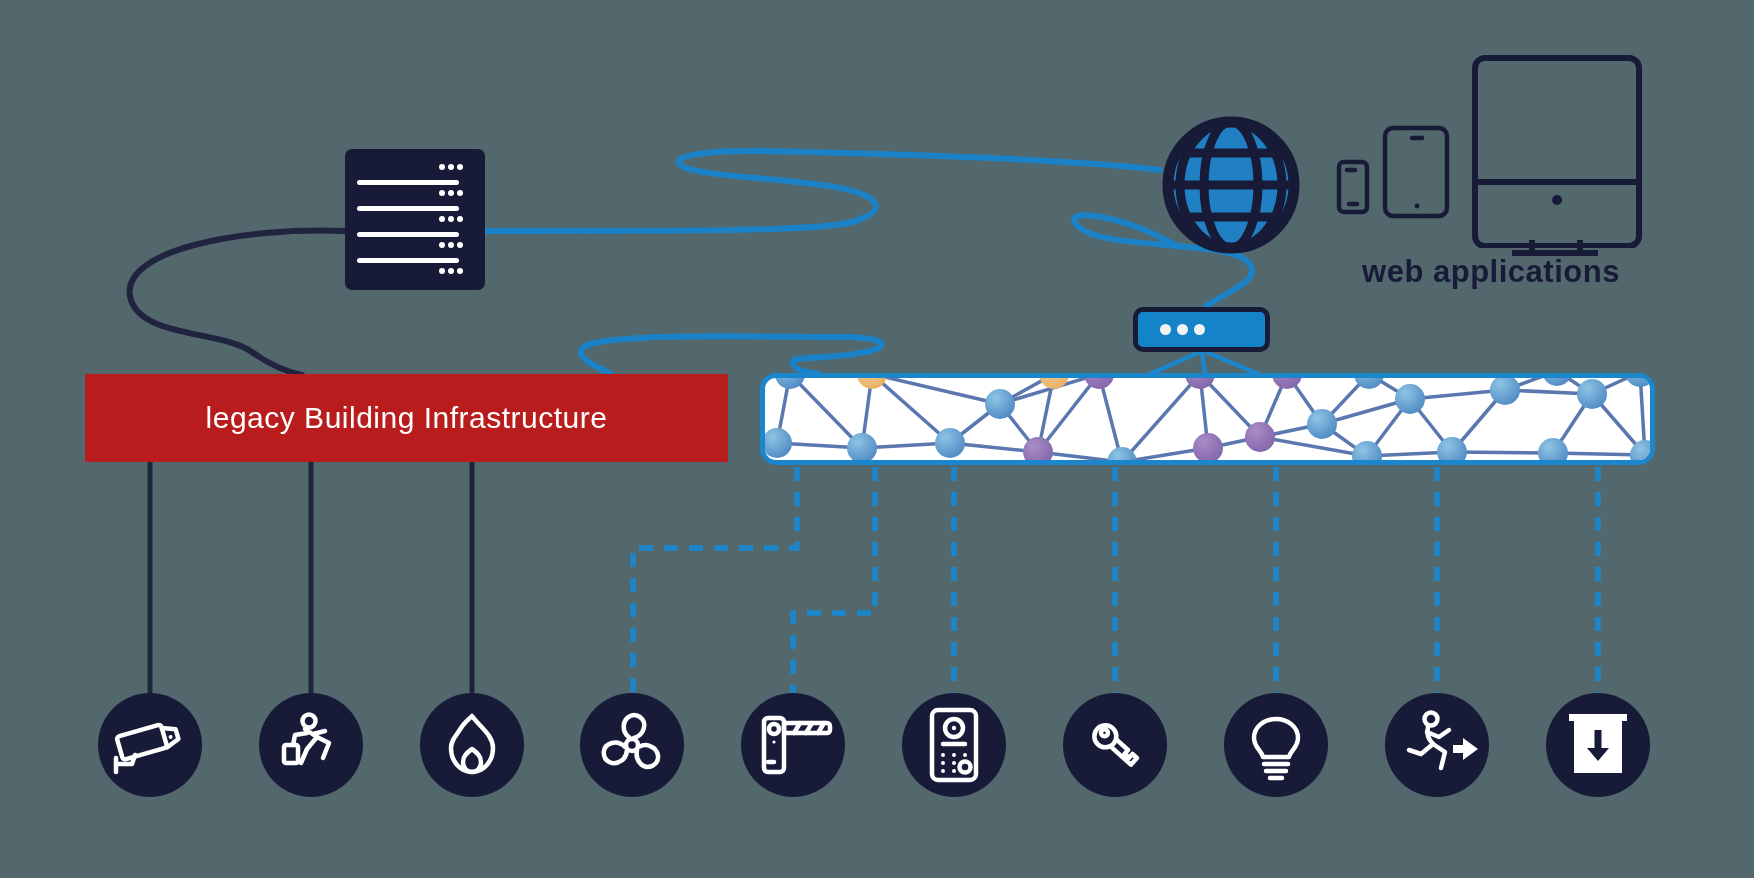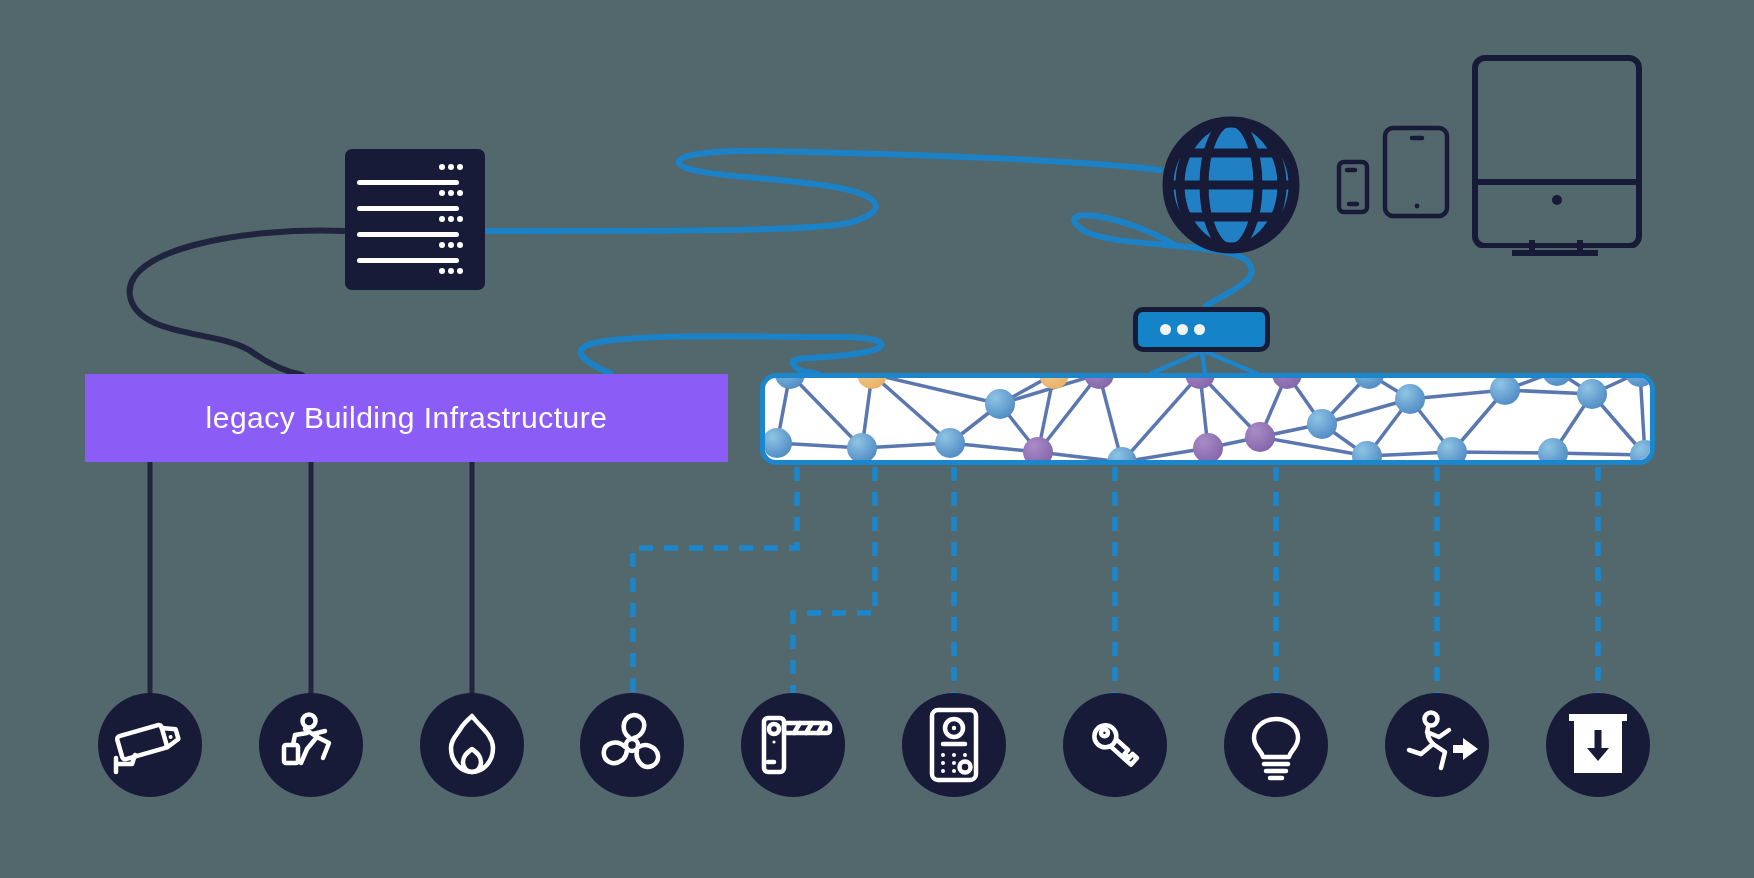--- a/index.html
+++ b/index.html
@@ -11,21 +11,21 @@
   svg{display:block;}
   .lines-layer{position:absolute;left:0;top:0;width:1754px;height:878px;pointer-events:none;}
 
   
   .server-box{left:345px;top:149px;width:140px;height:141px;background:#171b38;border-radius:7px;}
   .label{color:#171b38;font-weight:600;text-align:center;letter-spacing:.5px;}
   .label-local{left:275px;top:302px;width:280px;font-size:33px;}
   .label-web{left:1346px;top:254px;width:290px;font-size:31px;}
 
   
-  .legacy-box{left:85px;top:374px;width:643px;height:88px;background:#8b5cf6;
+  .legacy-box{left:85px;top:374px;width:643px;height:88px;background:#b91c1c;
     display:flex;align-items:center;justify-content:center;}
   .legacy-box span{color:#fff;font-size:30px;font-weight:400;letter-spacing:.5px;}
 
   
   .mesh-band{left:760px;top:373px;width:895px;height:92px;background:#fff;
     border:5px solid #1b86cb;border-radius:16px;box-sizing:border-box;overflow:hidden;}
 
   
   .router{left:1133px;top:307px;width:137px;height:45px;background:#1583c8;
     border:5px solid #171b38;border-radius:10px;box-sizing:border-box;}
@@ -145,20 +145,21 @@
       </g>
     </g>
   </svg>
   <svg class="abs" style="left:1330px;top:240px;" width="320" height="20" viewBox="0 0 320 20">
     <g stroke="#171b38" stroke-width="6" fill="none">
       <line x1="202" y1="0" x2="202" y2="10"></line>
       <line x1="250" y1="0" x2="250" y2="10"></line>
       <line x1="182" y1="13" x2="268" y2="13"></line>
     </g>
   </svg>
+  <div class="abs label label-web">web applications</div>
 
   <div class="abs legacy-box">
     <span>legacy Building Infrastructure</span>
   </div>
 
   <div class="abs mesh-band">
     <svg id="mesh-svg" width="885" height="82" viewBox="765 378 885 82">
       <defs>
         <radialGradient id="grad-b" cx="35%" cy="30%" r="80%">
           <stop offset="0%" stop-color="#8ec4e4"></stop>

